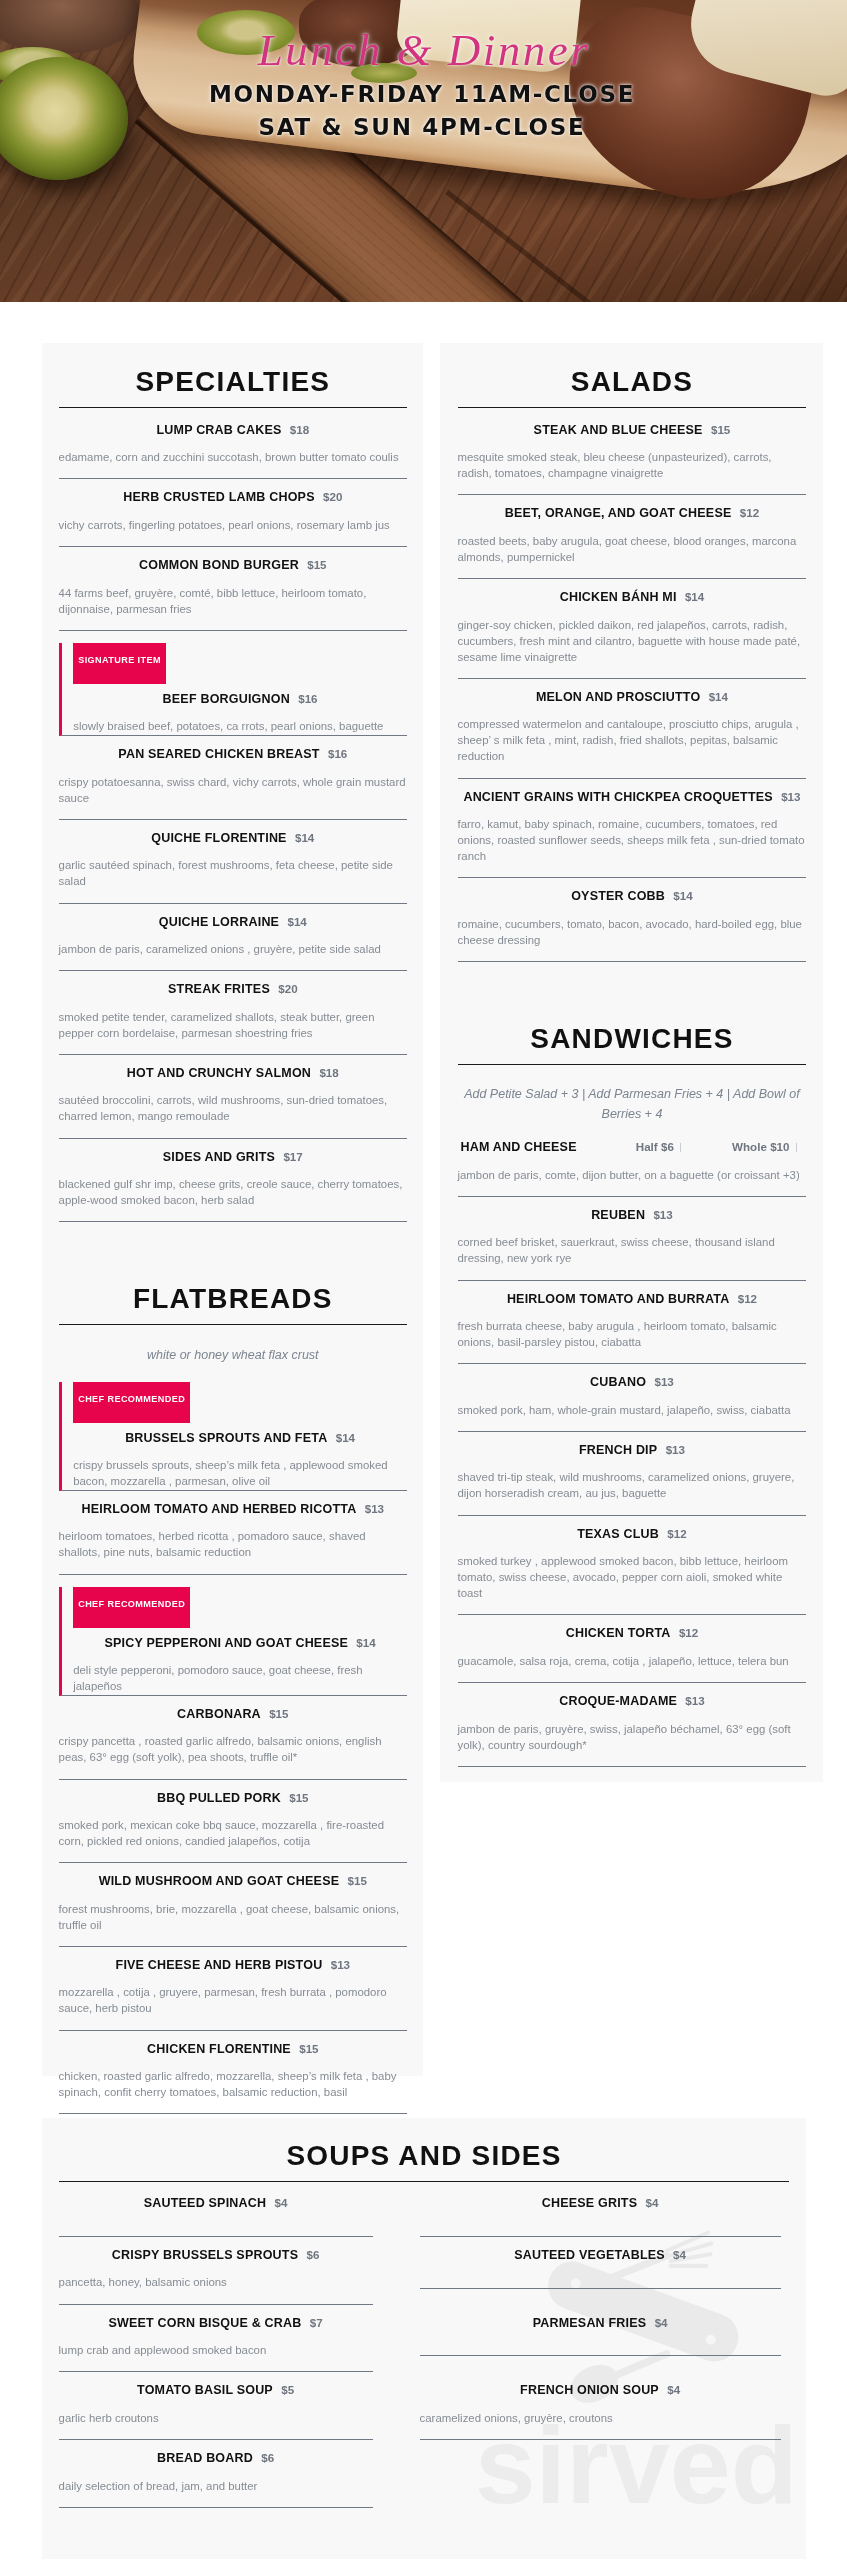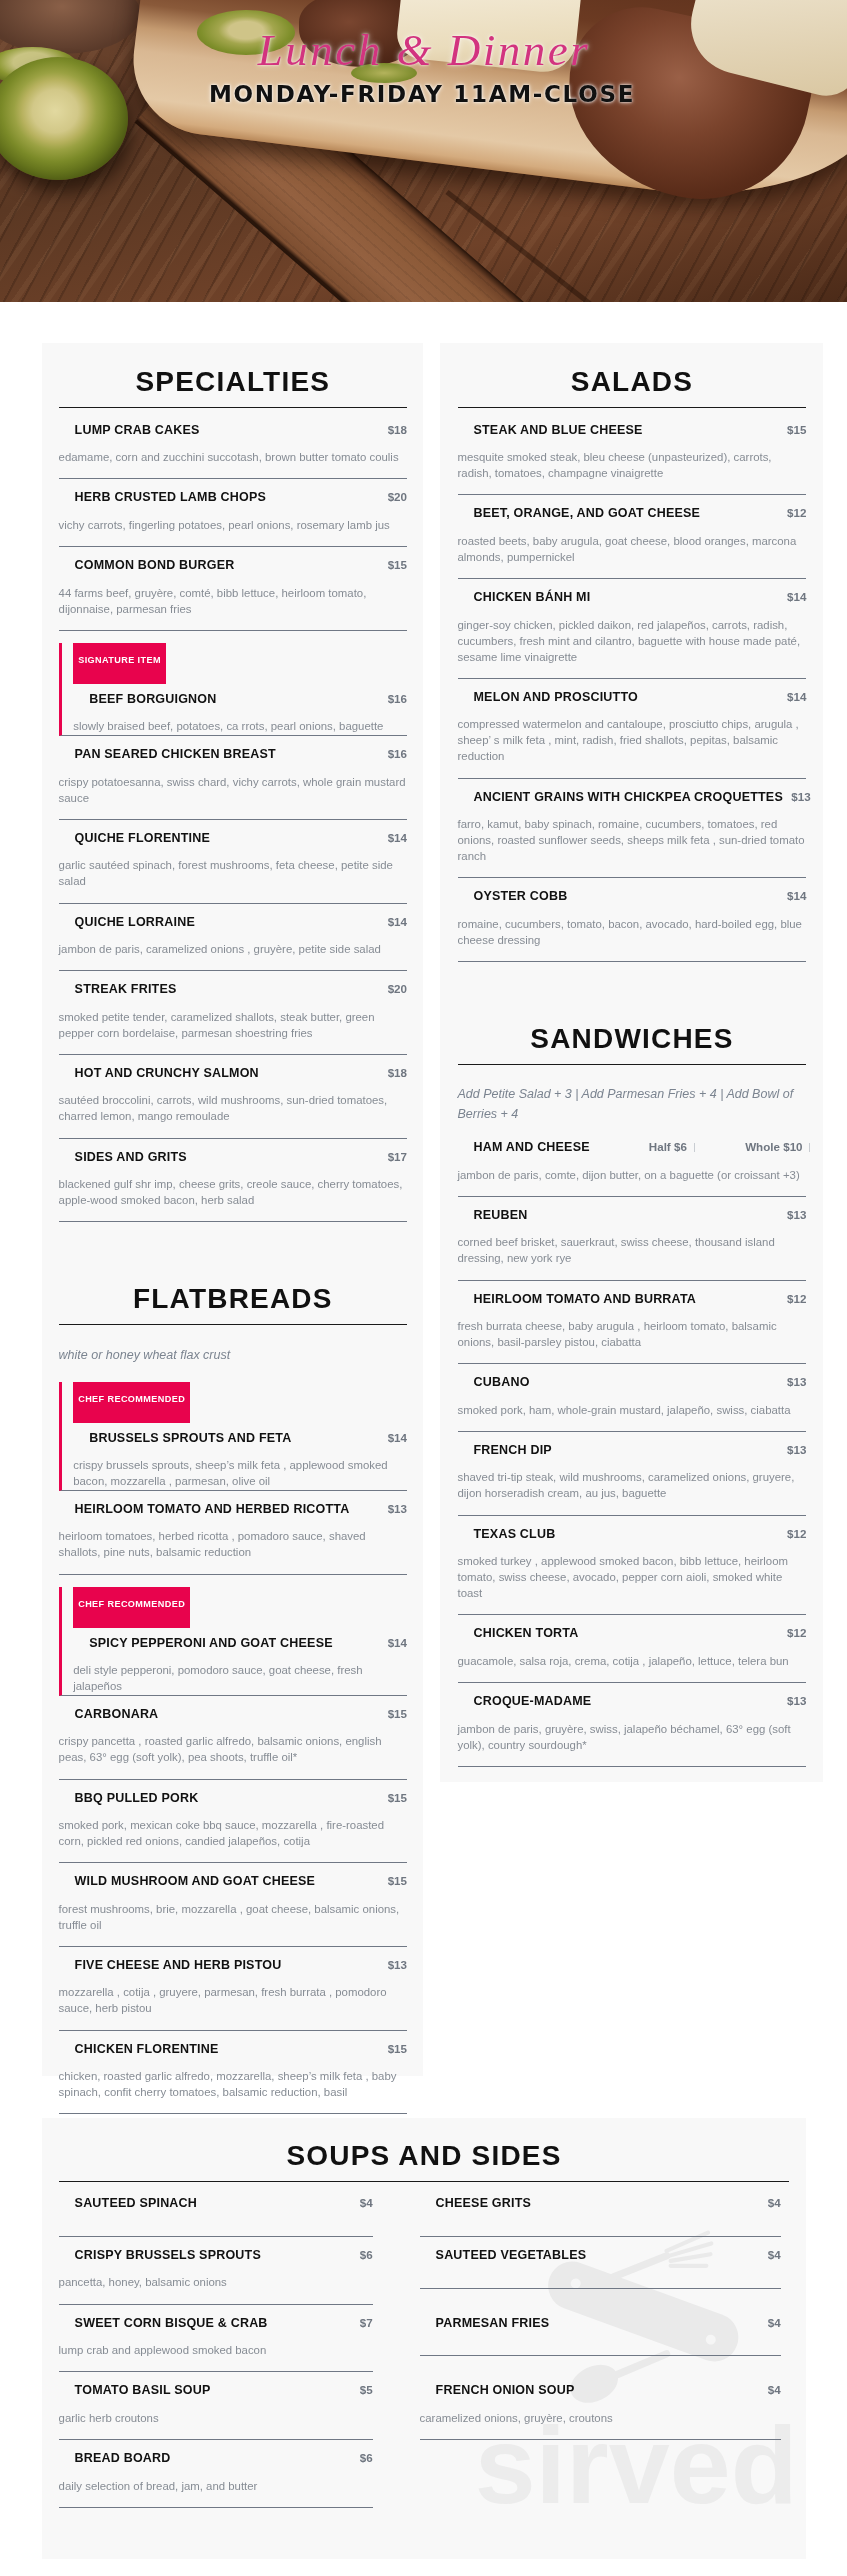--- a/index.html
+++ b/index.html
@@ -72,25 +72,25 @@
   #panel-right { left:440px; top:343px;  width:383px; height:1439px; padding:22.4px 16.6px 0 17.5px; }
   #panel-soups { left:42px;  top:2118px; width:764px; height:441px;  padding:21px 16.6px 0 16.6px; overflow:hidden; }
 
   .section + .section { margin-top:60px; }
   .section-title {
     margin:0 0 3.3px 0; padding:0 0 9.1px 0;
     font:bold 28px/33px "Liberation Sans", sans-serif; letter-spacing:1.2px;
     text-align:center; color:#111; border-bottom:1.7px solid #1b1b1b;
   }
   .subtitle {
-    padding:16px 0 5px 0; 
+    padding:16px 0 5px 0; text-align:center;
     font:italic 12.5px/20px "Liberation Sans", sans-serif; color:#7b8490;
   }
   .item { padding:10px 0 13.3px 0; border-bottom:0.8px solid #707885; position:relative; }
-  .item-head { display:flex; justify-content:space-between; align-items:center; height:16.6px;margin-left:16px; }
+  .item-head { display:flex; justify-content:center; align-items:center; height:16.6px; }
   .item-name {
     font:bold 12.5px/16.6px "Liberation Sans", sans-serif; letter-spacing:0.2px;
     color:#111; white-space:nowrap; flex:0 1 auto;
   }
   .item-price {
     font:bold 11.6px/16.6px "Liberation Sans", sans-serif; color:#6f7680;
     white-space:nowrap; margin-left:8.3px; flex:none; display:flex; align-items:center;
   }
   .item-price.has-options { padding-right:6.6px; }
   .price-opt { display:inline-flex; align-items:center; margin-left:10.8px;padding-left:40px; }
@@ -127,20 +127,21 @@
   <div class="deco cheese-1"></div>
   <div class="deco cheese-2"></div>
   <div class="deco pepper-loaf-1"></div>
   <div class="deco pepper-loaf-2"></div>
   <div class="deco pepper-small"></div>
   <div class="deco pepper-big"></div>
 
   <div class="hero-script">Lunch &amp; Dinner</div>
   <div class="hero-hours">
     <div>MONDAY-FRIDAY 11AM-CLOSE</div>
+    <div>SAT &amp; SUN 4PM-CLOSE</div>
   </div>
 </header>
 
 <div class="panel" id="panel-left">
   <section class="section">
     <h2 class="section-title">SPECIALTIES</h2>
     <div class="items">
         <div class="item">
 
     <div class="item-head">

